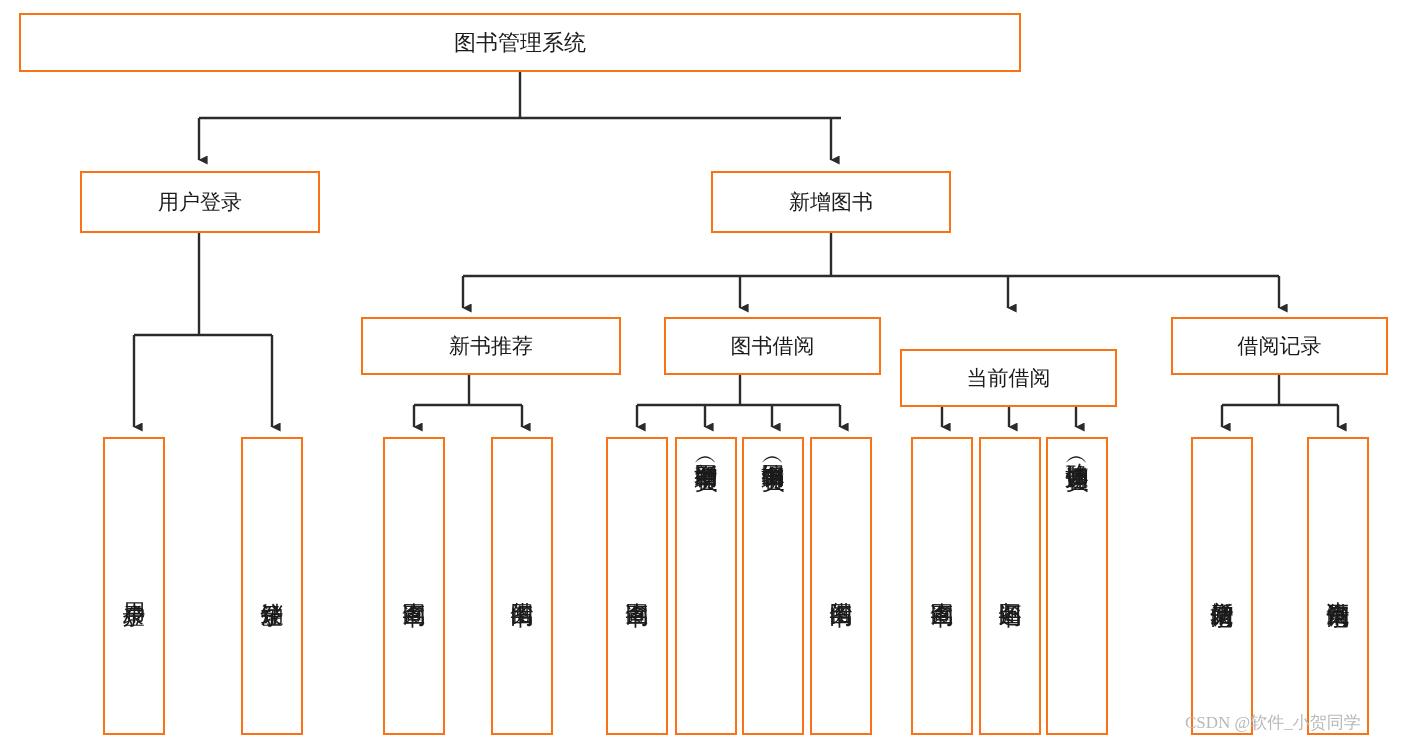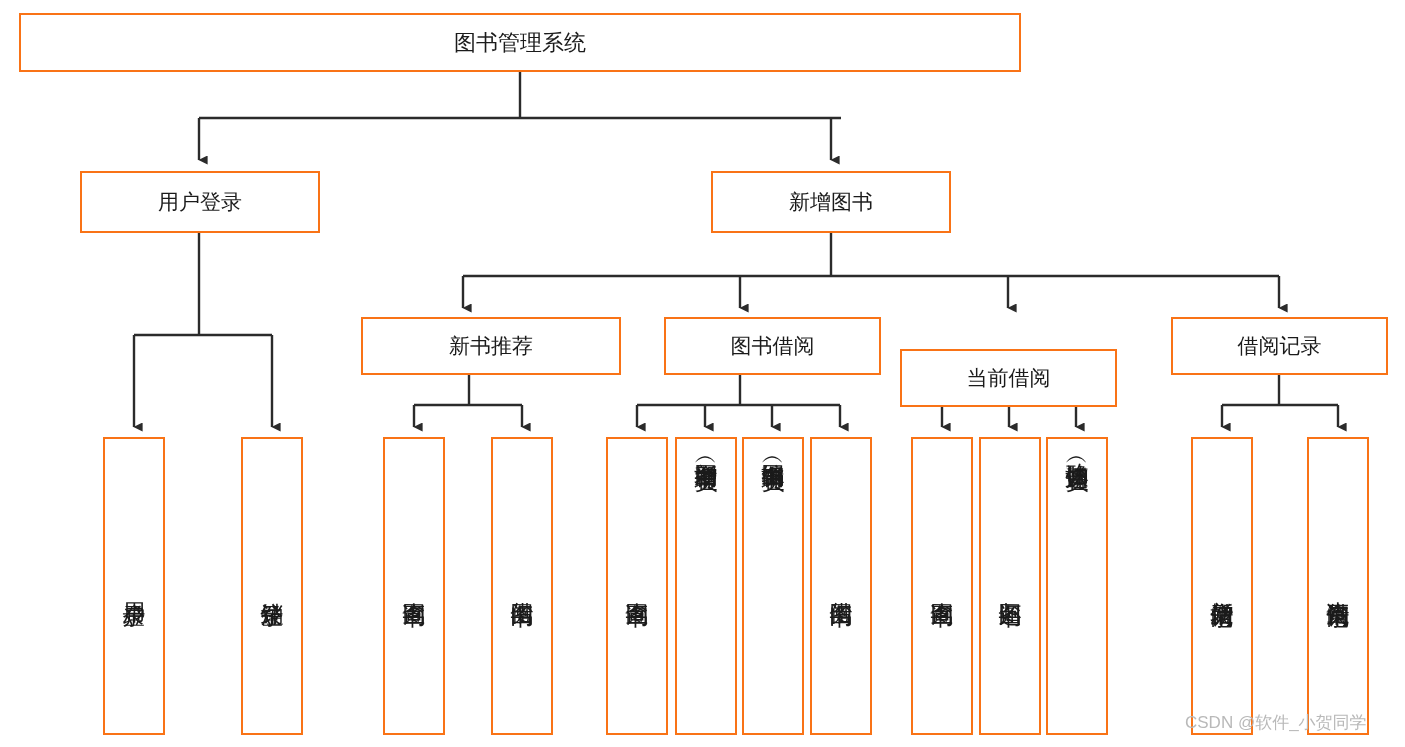--- a/index.html
+++ b/index.html
@@ -65,21 +65,21 @@
     padding-top: 0;
   }
   .watermark {
     position: absolute;
     left: 1185px;
     top: 711px;
     font-size: 17px;
     color: #b9b9b9;
     white-space: nowrap;
     z-index: 5;
-    font-family: Liberation Sans, sans-serif;
+    font-family: Liberation Serif, serif;
   }
 </style>
 </head>
 <body>
 
 <div id="diagram-root">
 
   <svg id="diagram-svg" viewBox="0 0 1405 747" xmlns="http://www.w3.org/2000/svg">
     <defs>
       <marker id="arrow" markerWidth="10" markerHeight="10" refX="4.5" refY="8.6" orient="auto" markerUnits="userSpaceOnUse">

